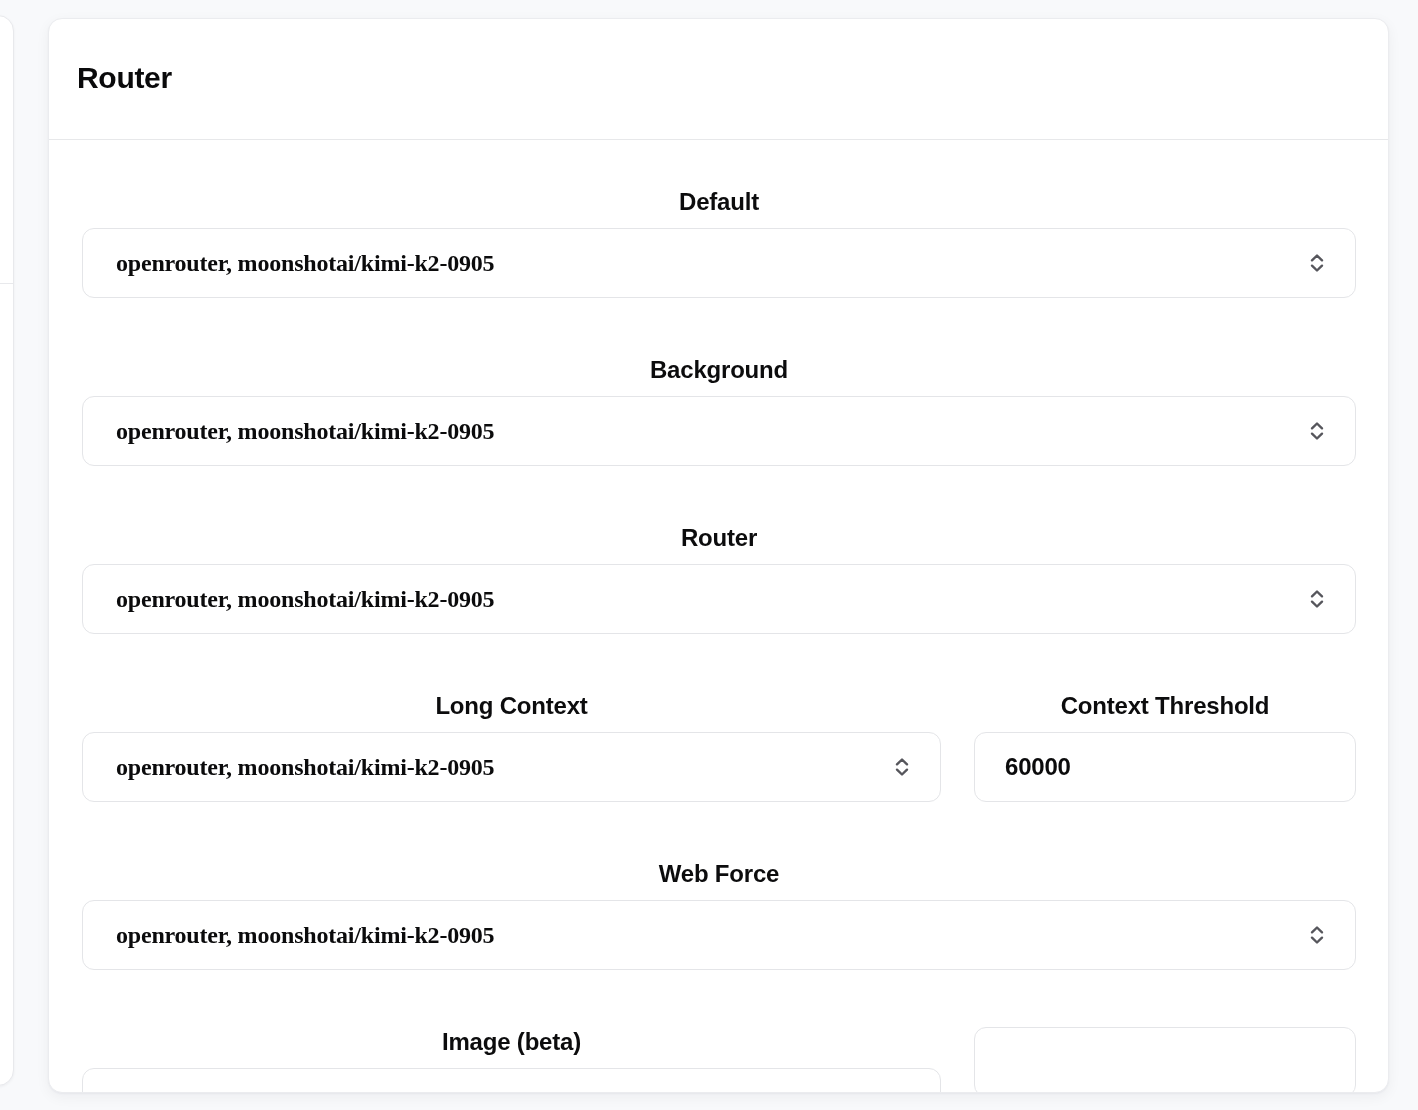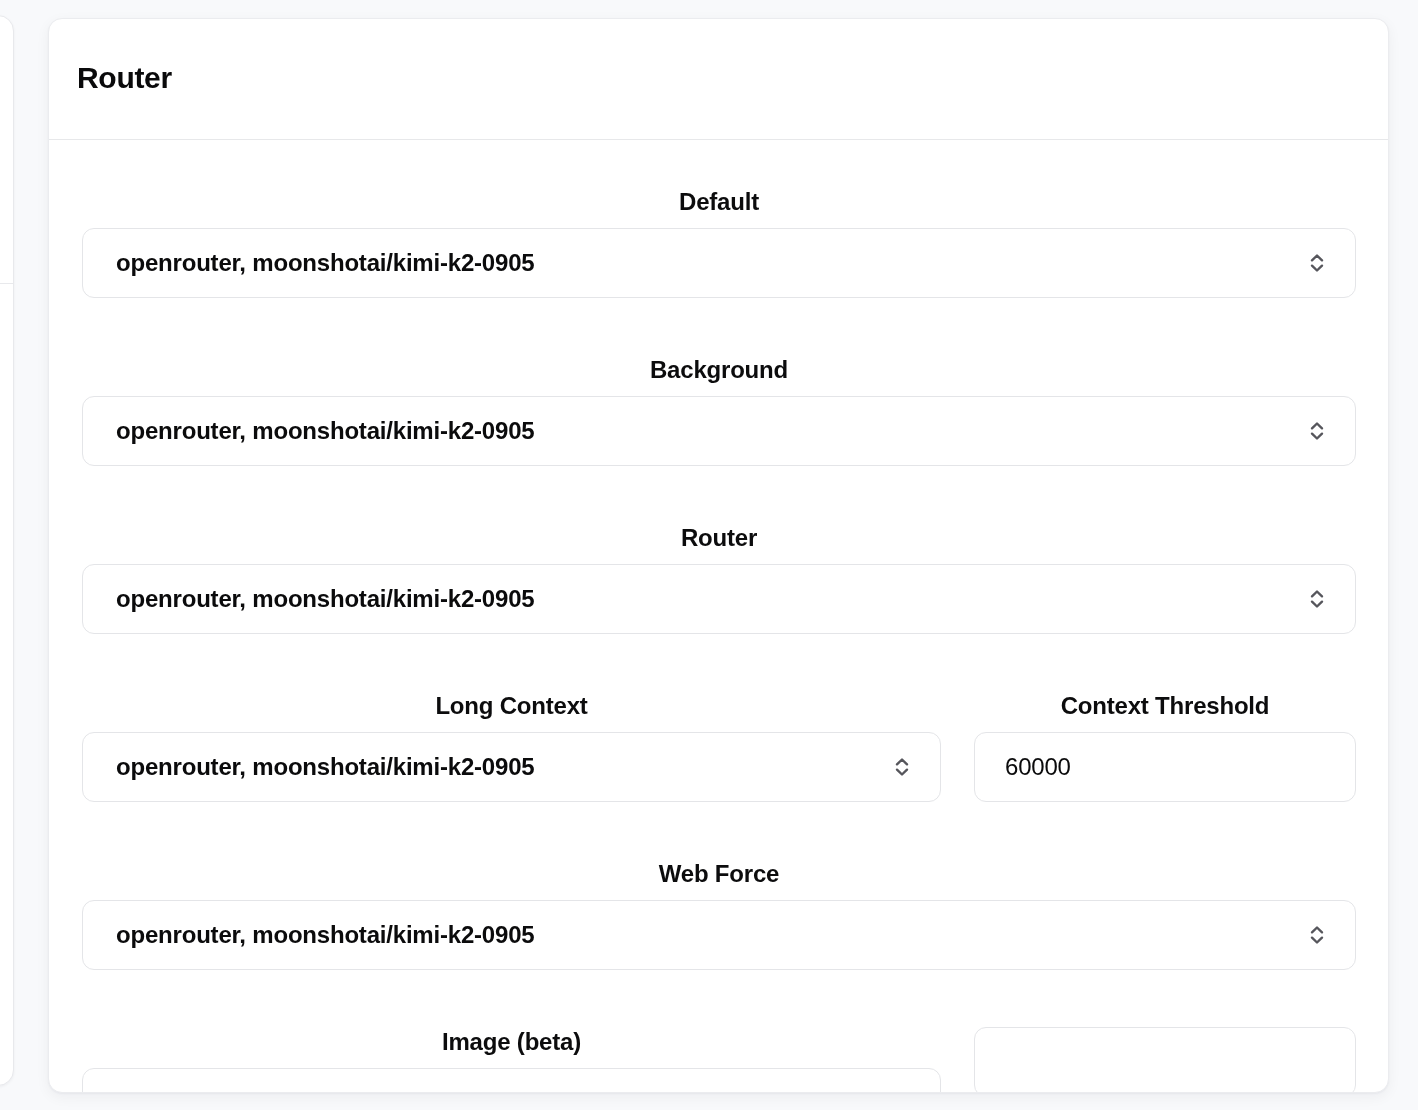--- a/index.html
+++ b/index.html
@@ -69,36 +69,37 @@
     background:#ffffff;
     border:1.5px solid #e4e5e8;
     border-radius:12px;
     display:flex;
     align-items:center;
   }
   .select {
     justify-content:space-between;
     padding:0 24px 0 33px;
     cursor:pointer;
+    font-family:Liberation Serif, serif;
   }
   .select-value {
     font-size:24px;
     font-weight:600;
     color:#0b0b0c;
     letter-spacing:-.2px;
     white-space:nowrap;
     overflow:hidden;
     text-overflow:ellipsis;
   }
   .chevron { flex:0 0 auto; display:flex; margin-left:16px; }
   .text-input {
     padding:0 30px;
     font-family:inherit;
     font-size:24px;
-    font-weight:400;
+    font-weight:700;
     color:#0b0b0c;
     letter-spacing:-.2px;
     outline:none;
   }
 </style>
 </head>
 <body>
 
 <div class="side-panel">
   <div class="side-divider"></div>

